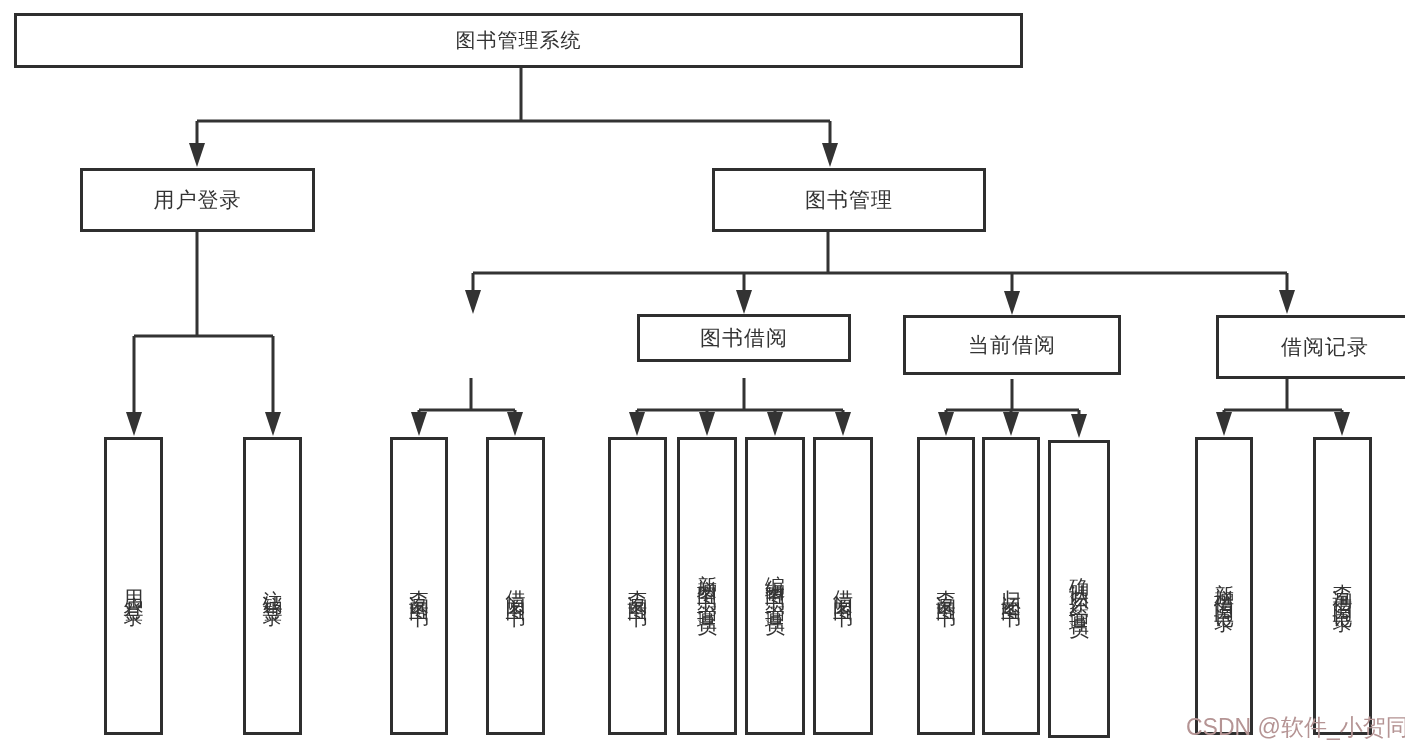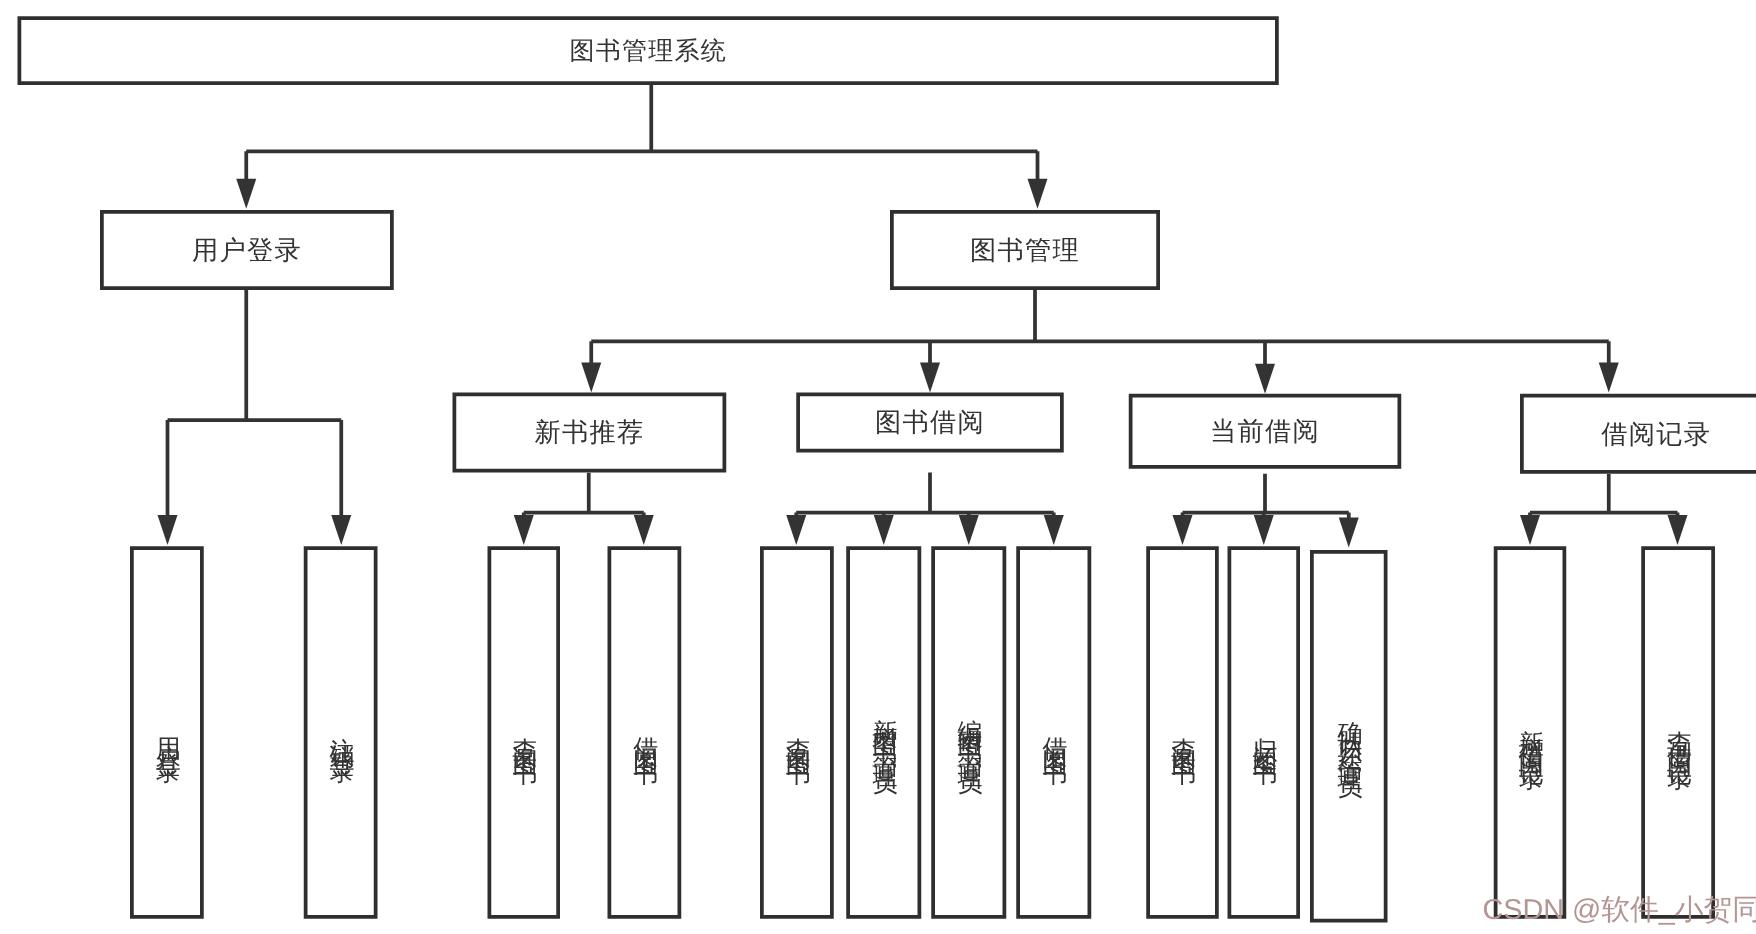--- a/index.html
+++ b/index.html
@@ -97,27 +97,24 @@
     </g>
   </svg>
 
   <div class="node hbox root" style="left:14px;top:13px;width:1009px;height:55px">
     <span>图书管理系统</span>
   </div>
 
   <div class="node hbox" style="left:80px;top:168px;width:235px;height:64px">
     <span>用户登录</span>
   </div>
-  <div class="node hbox" style="left:712px;top:168px;width:216px;height:64px">
+  <div class="node hbox" style="left:712px;top:168px;width:274px;height:64px">
     <span>图书管理</span>
   </div>
 
-  <div class="node hbox" style="left:362px;top:314px;width:219px;height:64px">
-    <span>新书推荐</span>
-  </div>
   <div class="node hbox" style="left:637px;top:314px;width:214px;height:48px">
     <span>图书借阅</span>
   </div>
   <div class="node hbox" style="left:903px;top:315px;width:218px;height:60px">
     <span>当前借阅</span>
   </div>
   <div class="node hbox" style="left:1216px;top:315px;width:218px;height:64px">
     <span>借阅记录</span>
   </div>
 

